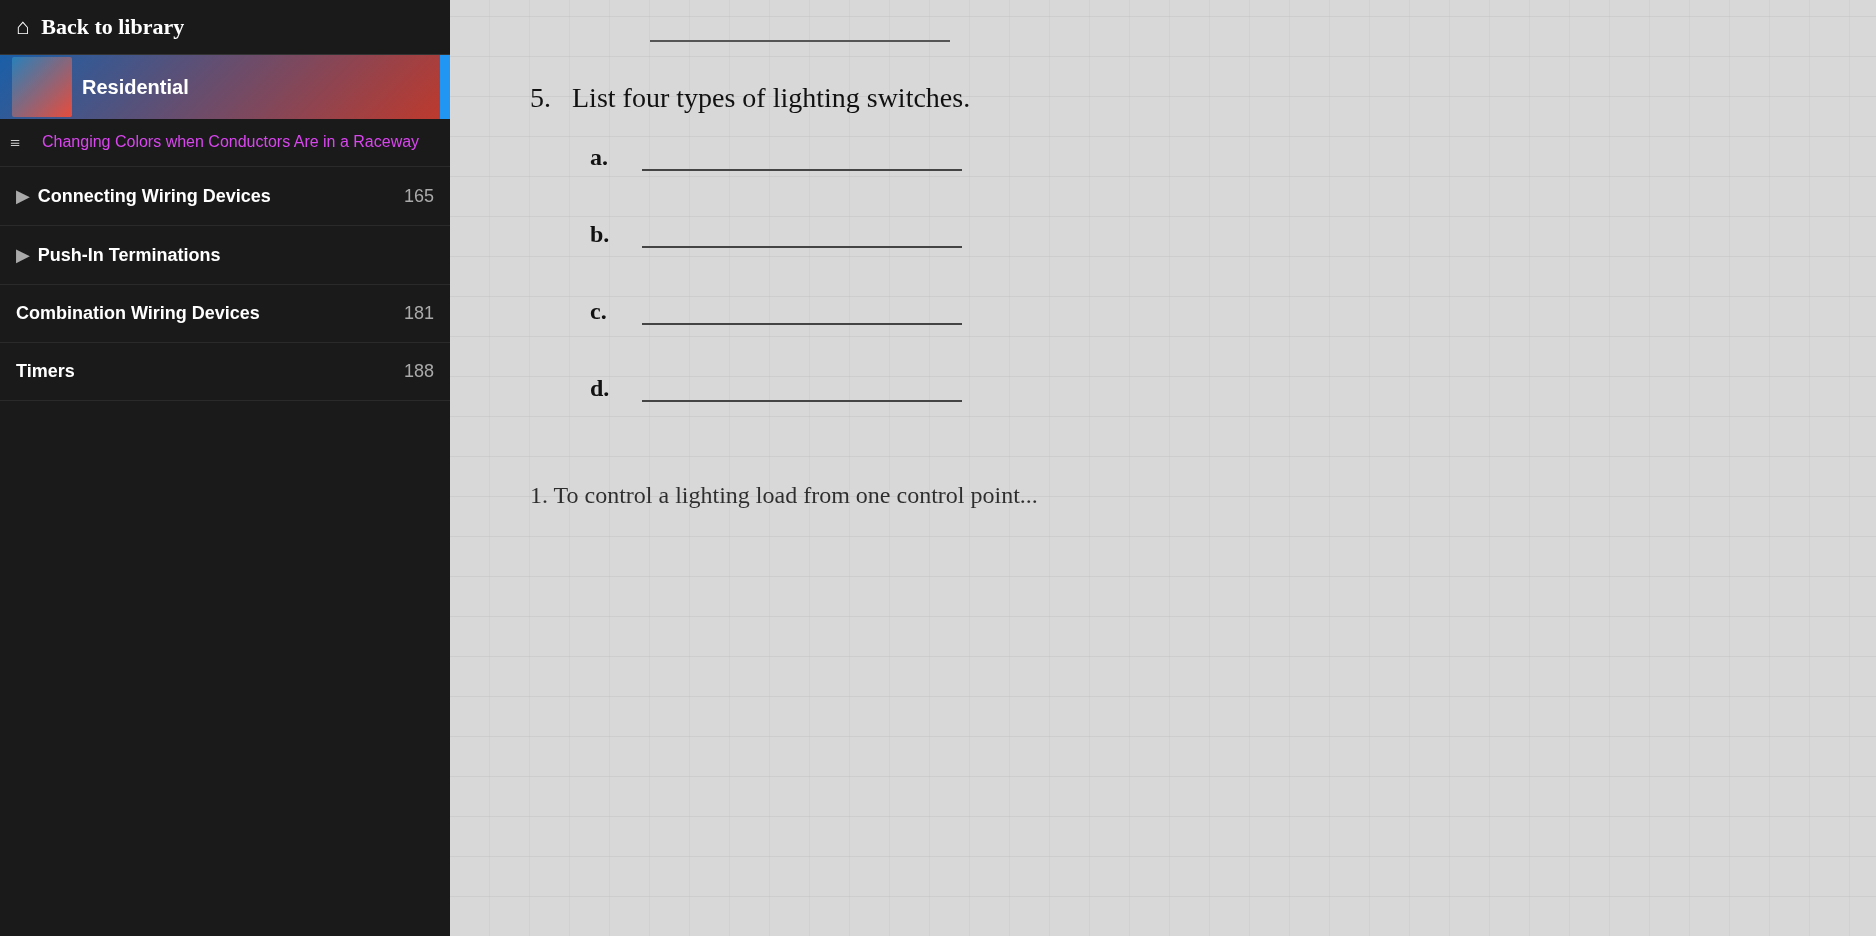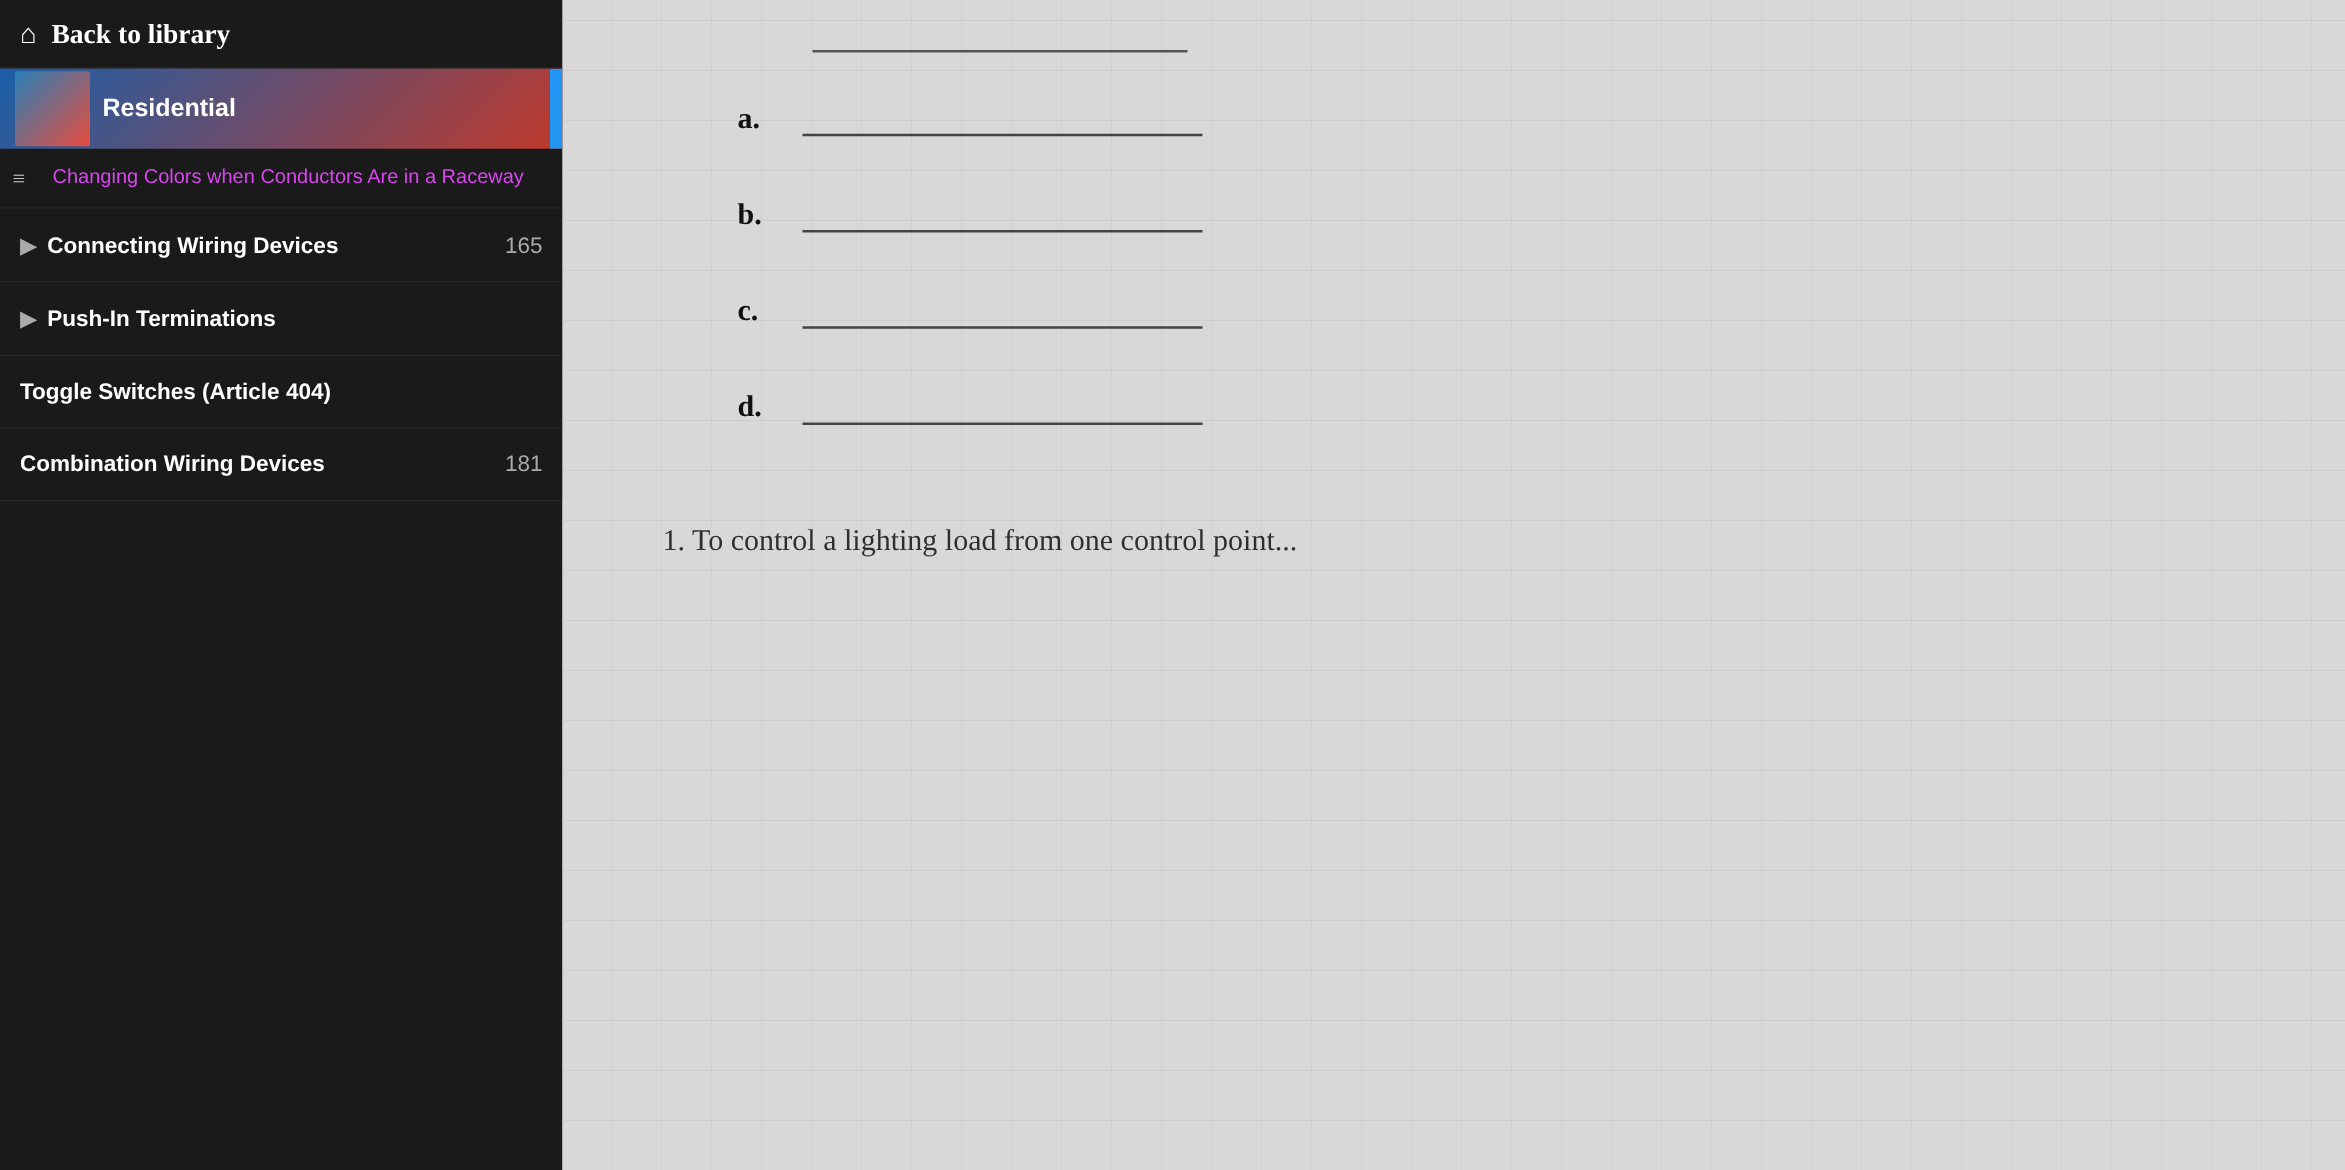--- a/index.html
+++ b/index.html
@@ -236,43 +236,48 @@
   </div>
 
   <div class="sidebar-item">
     <div class="sidebar-item-left">
       <span class="sidebar-item-arrow">▶</span>
       <span class="sidebar-item-name">Push-In Terminations</span>
     </div>
     <span class="sidebar-item-page"></span>
   </div>
 
-  <div class="sidebar-item">
-    <div class="sidebar-item-left">
-      <span class="sidebar-item-name">Toggle Switches (Article 404)</span>
-    </div>
-    <span class="sidebar-item-page"></span>
-  </div>
 
   <div class="sidebar-item">
     <div class="sidebar-item-left">
       <span class="sidebar-item-name">Combination Wiring Devices</span>
     </div>
     <span class="sidebar-item-page">181</span>
   </div>
 
+  <div class="sidebar-item">
+    <div class="sidebar-item-left">
+      <span class="sidebar-item-name">Timers</span>
+    </div>
+    <span class="sidebar-item-page">188</span>
+  </div>
 
 
 </div>
 
 <div class="main-content">
 
   <div class="top-line"></div>
 
   <div class="question-5">
+    <div class="question-title">
+      <span>5.</span>
+      &nbsp;
+      <span>List four types of lighting switches.</span>
+    </div>
 
     <div class="answer-group">
 
       <div class="answer-row">
         <span class="answer-label">a.</span>
         <div class="answer-line"></div>
       </div>
 
       <div class="answer-row">
         <span class="answer-label">b.</span>

